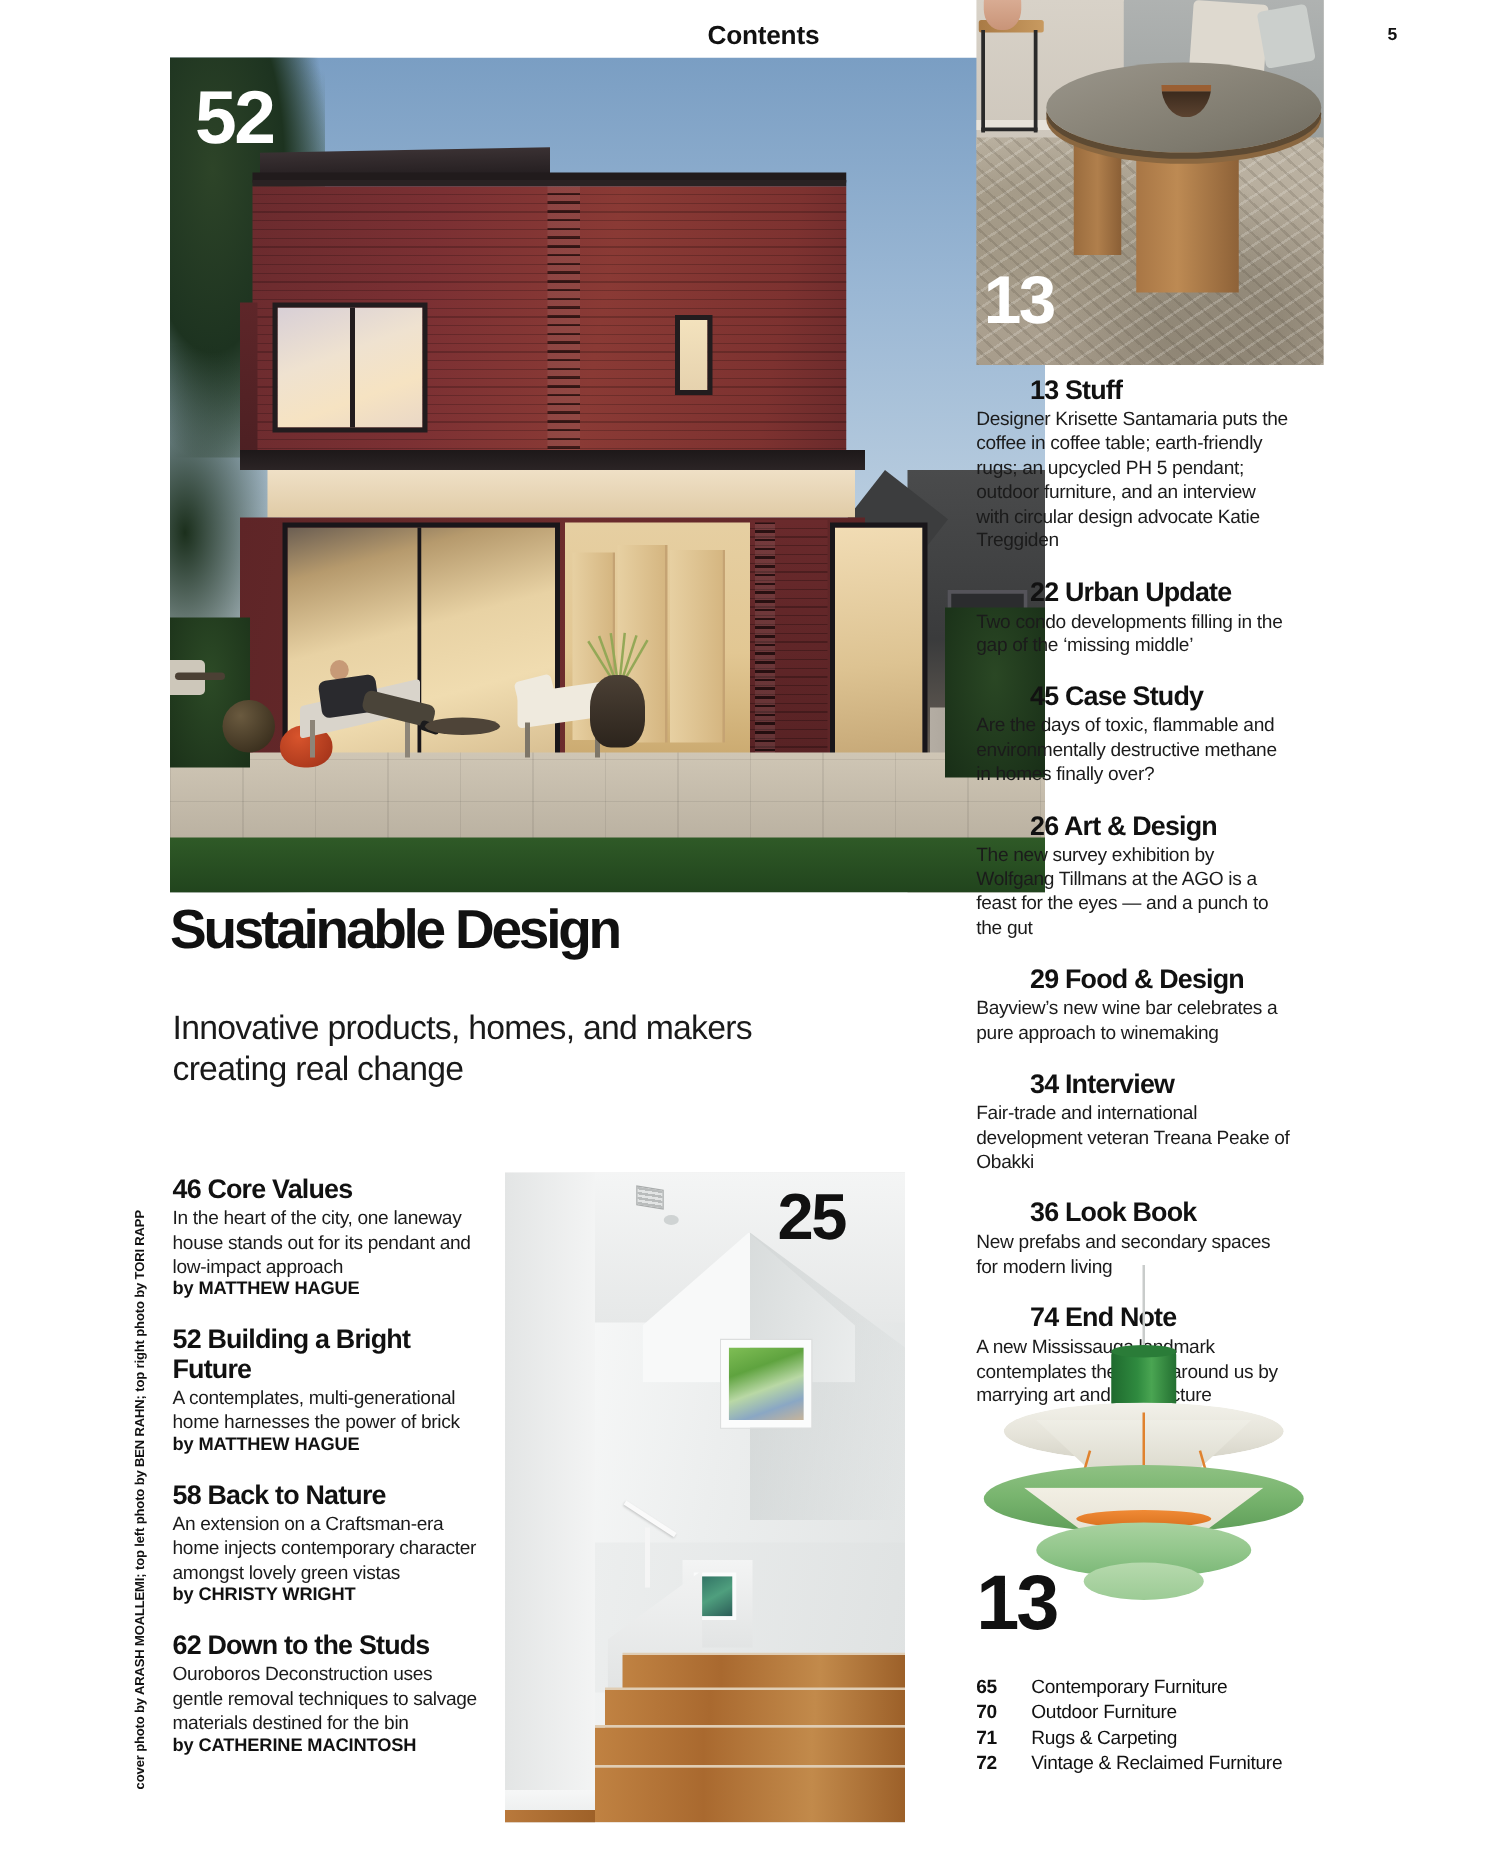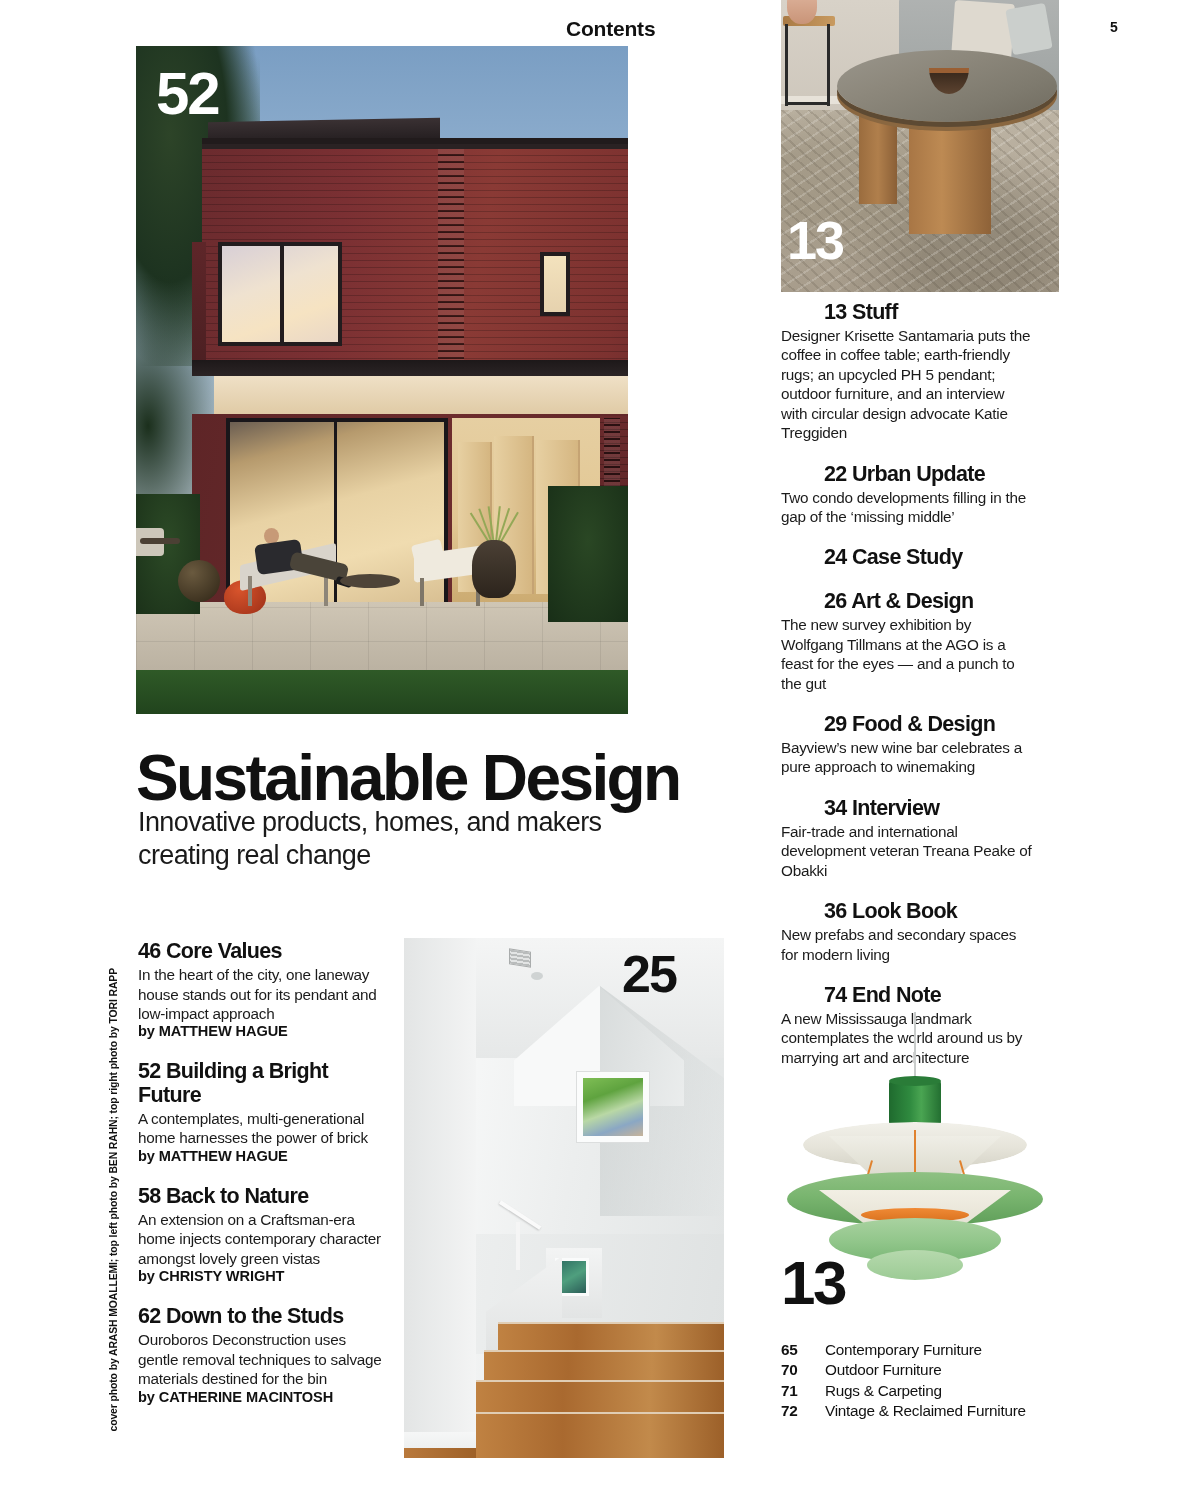--- a/index.html
+++ b/index.html
@@ -21,21 +21,21 @@
     font-size:21px; font-weight:bold; letter-spacing:-0.2px;
   }
   .folio {
     position:absolute; left:1110px; top:19px;
     font-size:14px; font-weight:bold;
   }
 
   
   .hero-photo {
     position:absolute; left:136px; top:46px;
-    width:492px; height:668px;
+    width:700px; height:668px;
     overflow:hidden;
   }
   
   .sky {
     position:absolute; inset:0;
     background:linear-gradient(#7a9ec3 0%, #9ab7d4 28%, #b9cddf 55%, #d3dde5 78%, #dfe3e6 100%);
   }
   
   .neighbour {
     position:absolute; right:0; top:330px; width:110px; height:338px;
@@ -224,22 +224,22 @@
   .bg-sidetable .top { position:absolute; left:4px; top:6px; width:40px; height:6px; background:#4b4034; border-radius:3px; }
   .bg-sidetable .chair { position:absolute; left:-8px; top:-4px; width:36px; height:28px; background:#cdc7ba; border-radius:4px; }
 
   .num-overlay {
     position:absolute; font-weight:bold; line-height:.85;
   }
   .num-52 { left:20px; top:22px; font-size:60px; color:#ffffff; letter-spacing:-2px; }
 
   
   .feature-title {
-    position:absolute; left:136px; top:746px; width:600px;
-    font-size:64px; font-weight:bold; letter-spacing:-2.6px; line-height:1.02;
+    position:absolute; left:136px; top:722px; width:600px;
+    font-size:44px; font-weight:bold; letter-spacing:-2.6px; line-height:1.02;
   }
   .feature-sub {
     position:absolute; left:138px; top:806px; width:560px;
     font-size:27px; line-height:1.24; letter-spacing:-0.6px; color:#1a1a1a;
   }
 
   
   .left-list { position:absolute; left:138px; top:940px; width:246px; }
   .art { margin-bottom:21px; }
   .art:last-child { margin-bottom:0; }
@@ -644,21 +644,22 @@
   <div class="right-list">
     <div class="ritem">
       <h3>13  Stuff</h3>
       <p>Designer Krisette Santamaria puts the coffee in coffee table; earth-friendly rugs; an upcycled PH 5 pendant; outdoor furniture, and an interview with circular design advocate Katie Treggiden</p>
     </div>
     <div class="ritem">
       <h3>22 Urban Update</h3>
       <p>Two condo developments filling in the gap of the ‘missing middle’</p>
     </div>
     <div class="ritem">
-      <h3>24 Case Study</h3>
+      <h3>45 Case Study</h3>
+      <p>Are the days of toxic, flammable and environmentally destructive methane in homes finally over?</p>
     </div>
     <div class="ritem">
       <h3>26 Art &amp; Design</h3>
       <p>The new survey exhibition by Wolfgang Tillmans at the AGO is a feast for the eyes — and a punch to the gut</p>
     </div>
     <div class="ritem">
       <h3>29 Food &amp; Design</h3>
       <p>Bayview’s new wine bar celebrates a pure approach to winemaking</p>
     </div>
     <div class="ritem">

